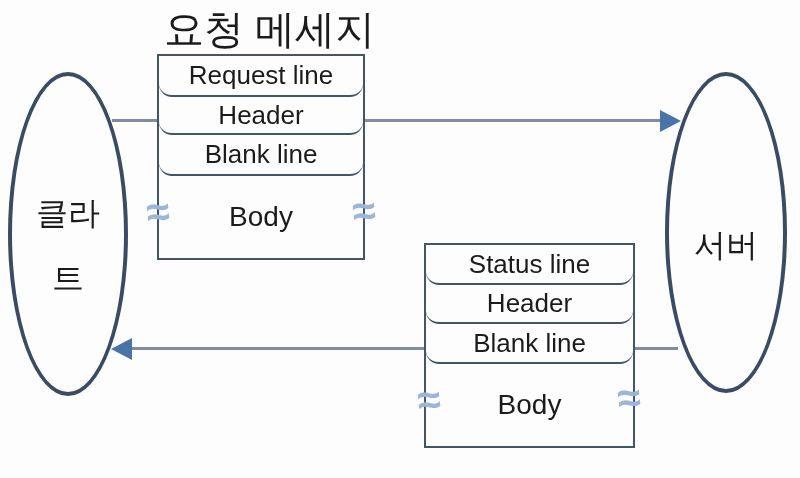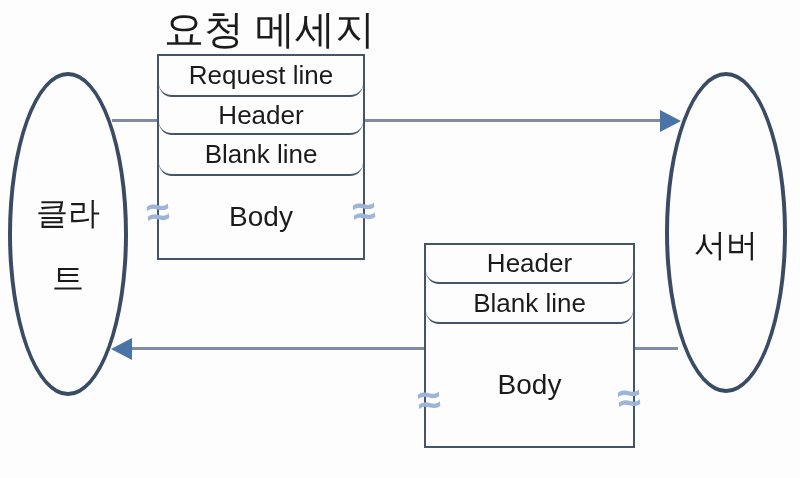--- a/index.html
+++ b/index.html
@@ -151,20 +151,21 @@
 
   <div class="msg-title req-title">요청 메세지</div>
   <div class="msg-box req-box">
     <div class="msg-row row-1">Request line</div>
     <div class="msg-row row-2">Header</div>
     <div class="msg-row row-3">Blank line</div>
     <div class="msg-row row-body">Body</div>
   </div>
 
   <div class="msg-box res-box">
+    <div class="msg-row row-1">Status line</div>
     <div class="msg-row row-2">Header</div>
     <div class="msg-row row-3">Blank line</div>
     <div class="msg-row row-body">Body</div>
   </div>
 
   <span class="break-mark break-req-left">≈</span>
   <span class="break-mark break-req-right">≈</span>
   <span class="break-mark break-res-left">≈</span>
   <span class="break-mark break-res-right">≈</span>
 

